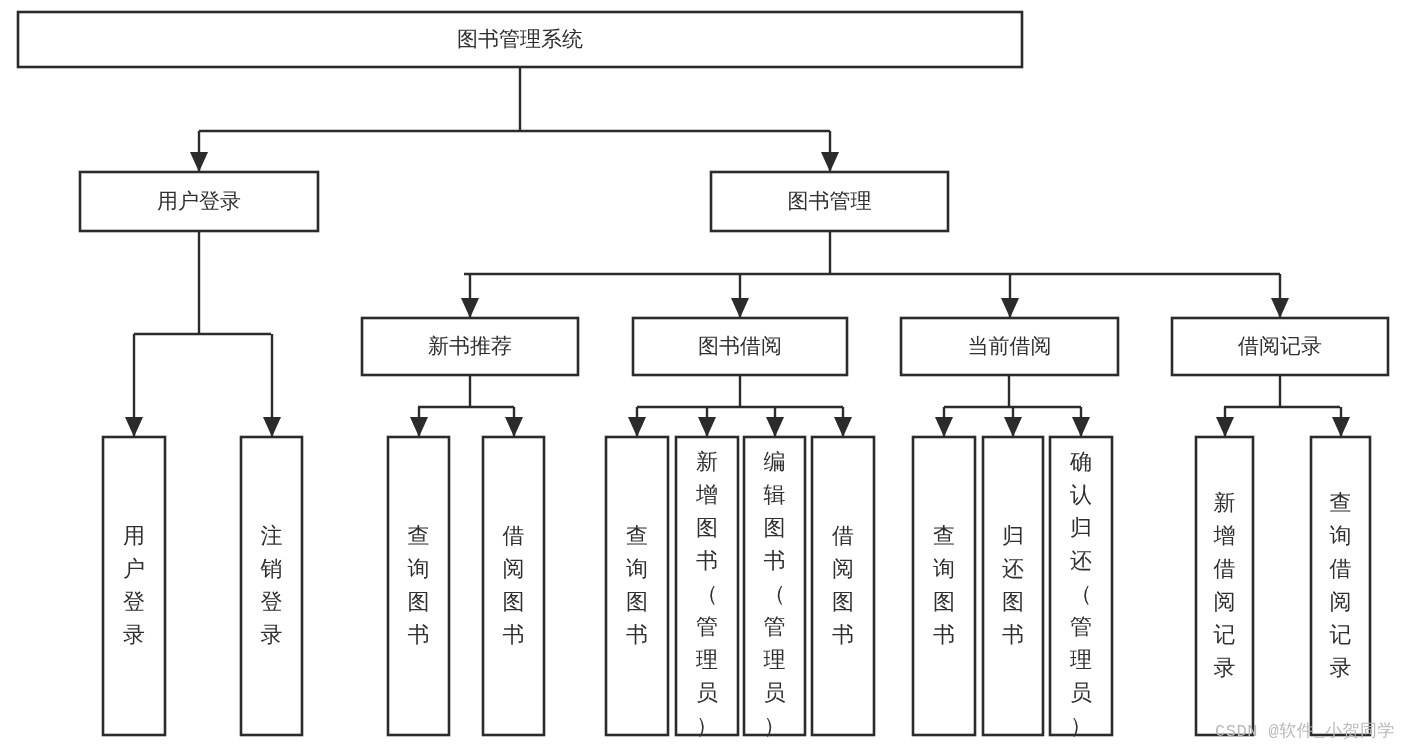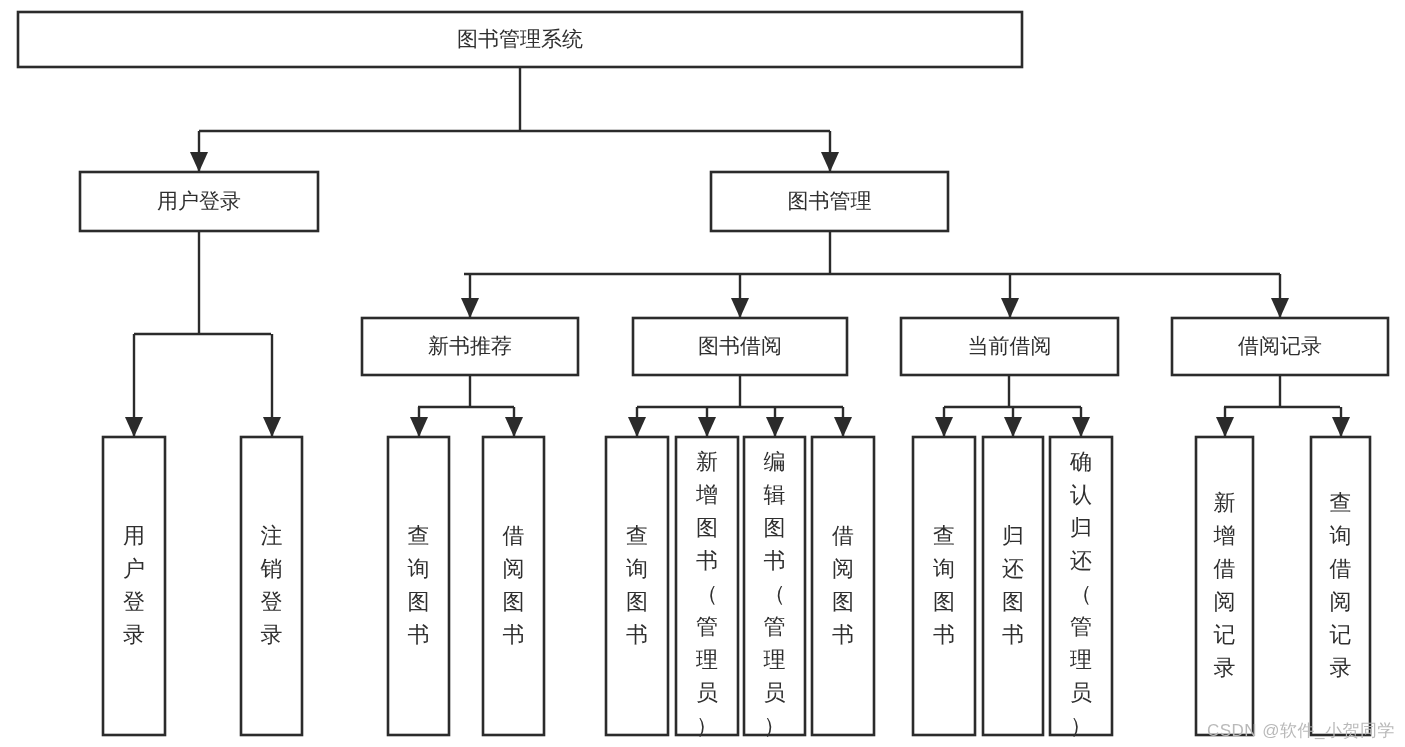--- a/index.html
+++ b/index.html
@@ -50,21 +50,21 @@
     stroke-linecap: butt;
   }
   .link-arrow {
     fill: #2b2b2b;
     stroke: none;
   }
   .watermark {
     position: absolute;
     right: 10px;
     bottom: 5px;
-    font-family: Liberation Sans, sans-serif;
+    font-family: Liberation Mono, monospace;
     font-size: 17px;
     color: #b9b9b9;
     white-space: nowrap;
     letter-spacing: 0.5px;
     user-select: none;
   }
 </style>
 </head>
 <body>
 

